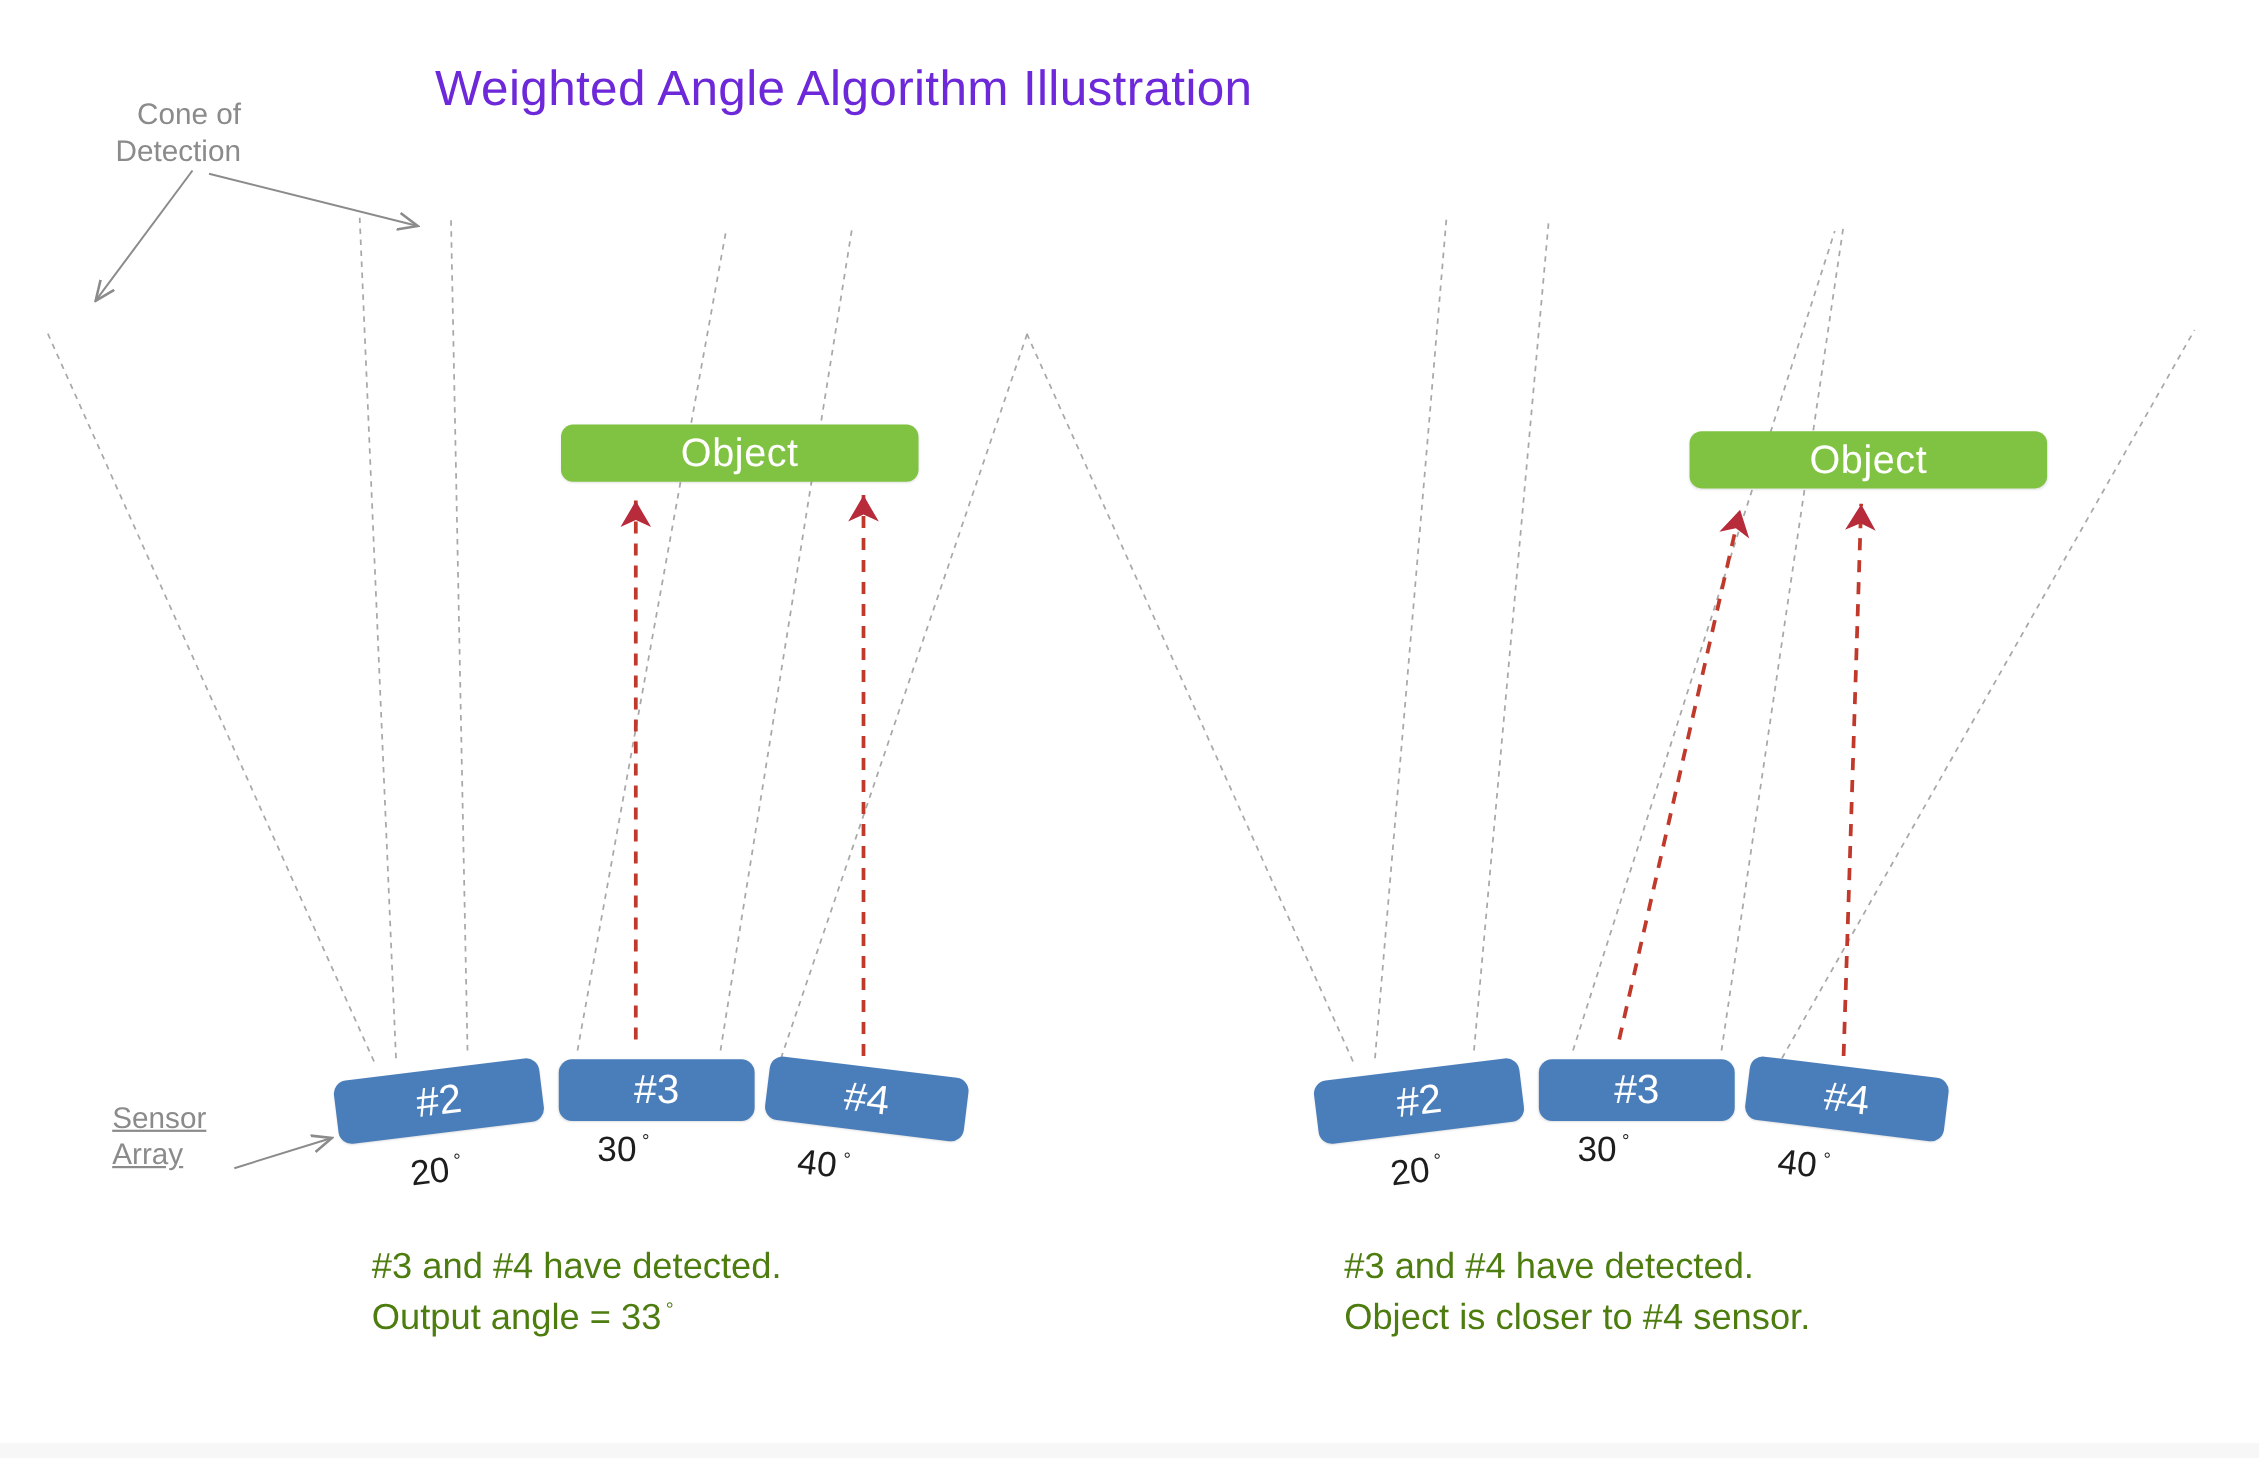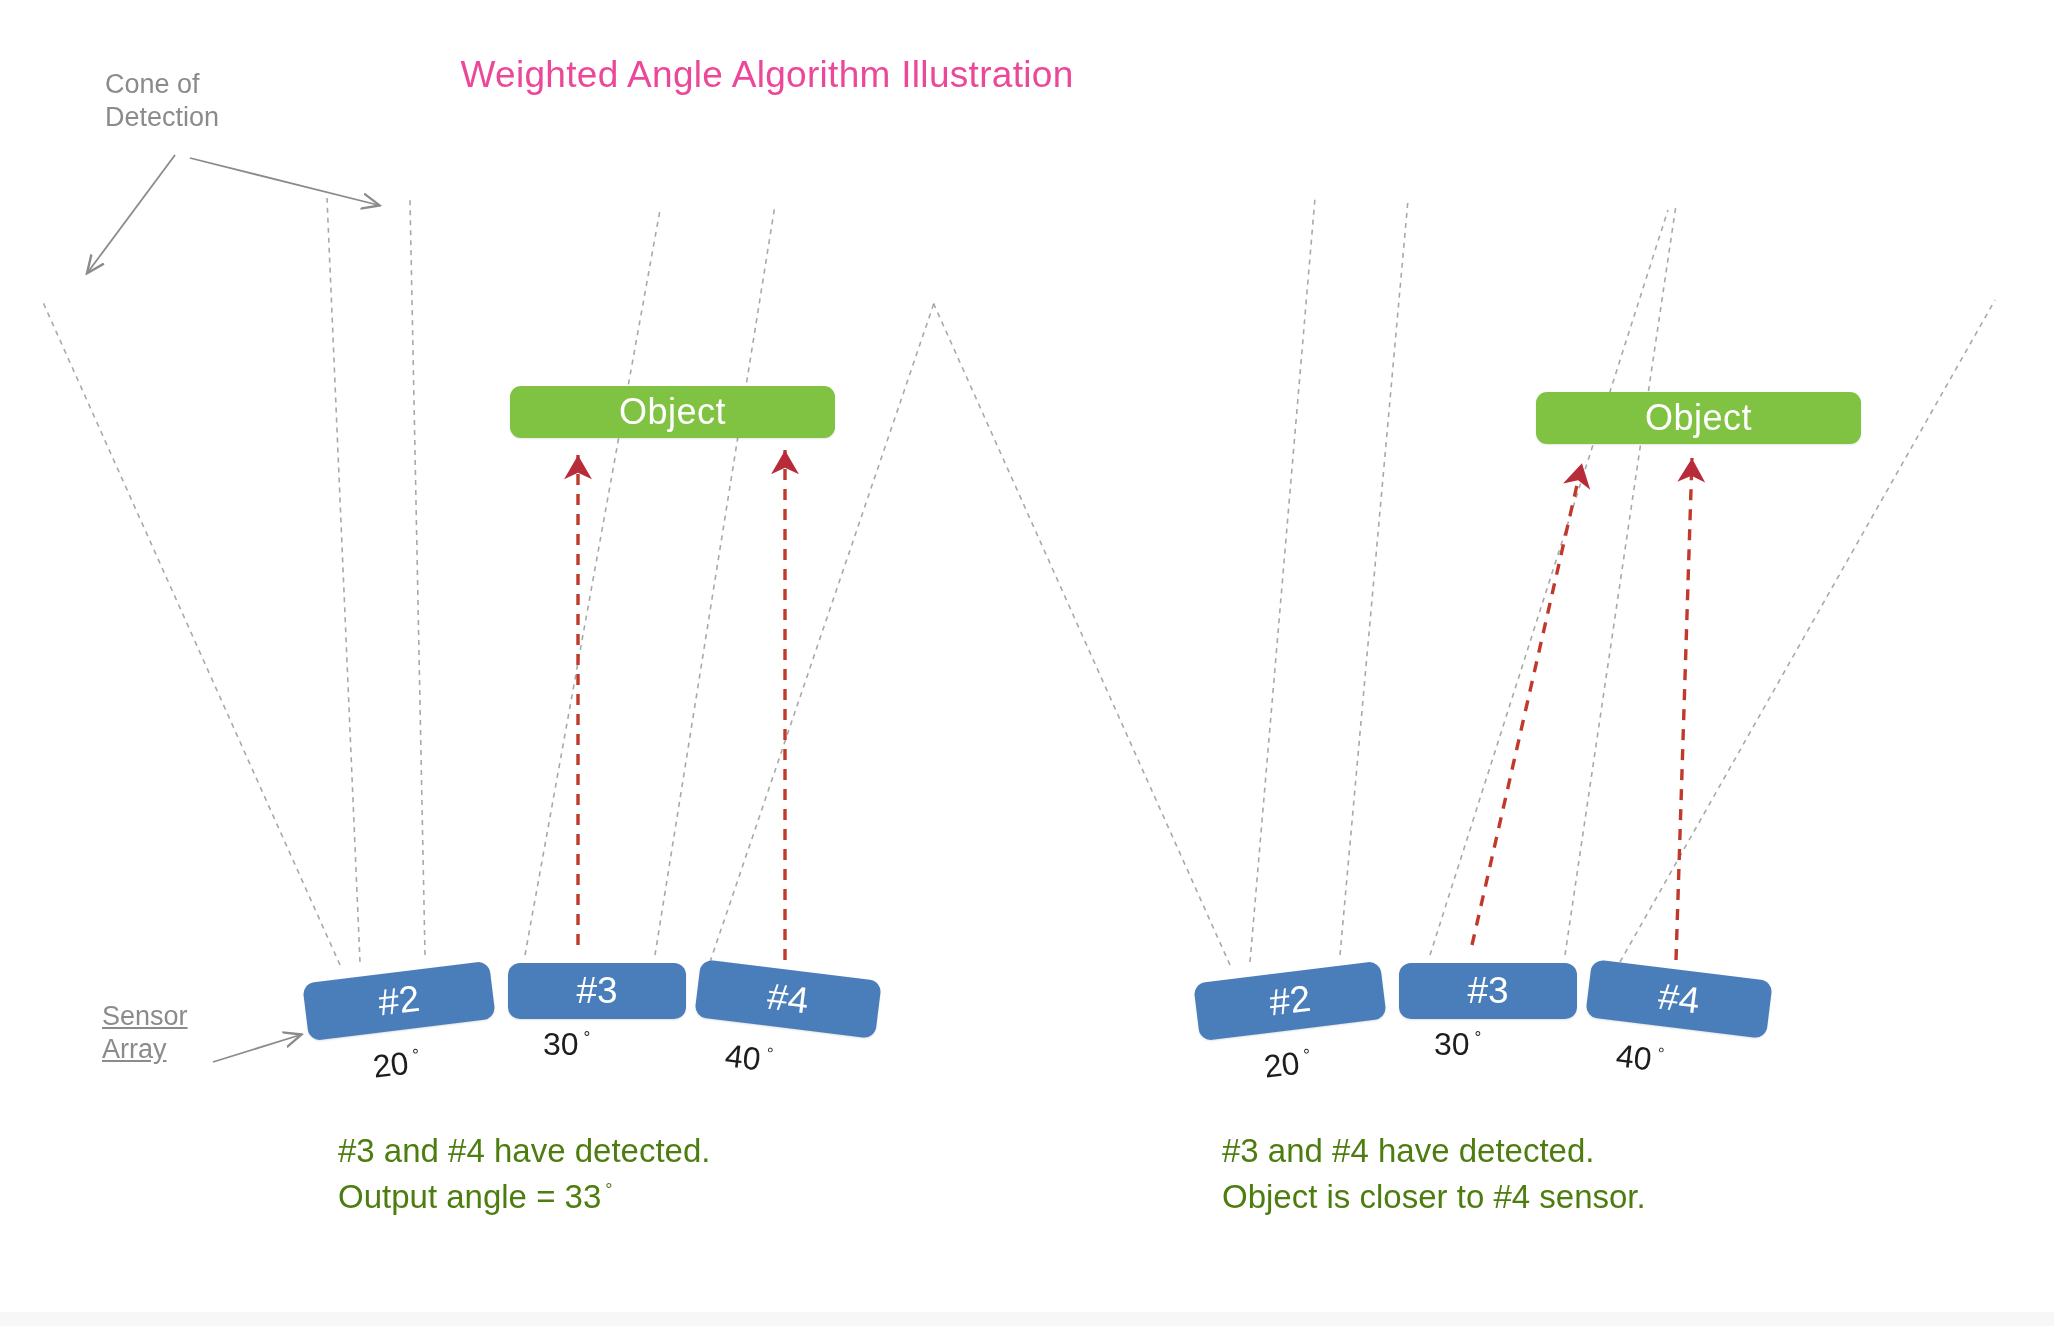--- a/index.html
+++ b/index.html
@@ -31,34 +31,34 @@
     top: 0;
     width: 2054px;
     height: 1326px;
   }
   .title {
     position: absolute;
     top: 54px;
     left: 0;
     width: 2054px;
     text-align: center;
-    font-size: 37px;
-    color: #ec4899;
+    font-size: 45px;
+    color: #6d28d9;
     letter-spacing: 0.3px;
     white-space: nowrap;
   }
   .title .inner { display: inline-block; transform: translateX(-260px); }
   .annot {
     position: absolute;
     font-size: 27px;
     color: #8b8b8b;
     line-height: 1.22;
     white-space: pre-line;
   }
-  #annot-cone { left: 105px; top: 68px; }
+  #annot-cone { left: 105px; top: 88px; text-align: right; }
   #annot-sensor { left: 102px; top: 1000px; text-decoration: underline; }
 
   .object-box {
     position: absolute;
     height: 52px;
     background: #80c342;
     border-radius: 11px;
     color: #ffffff;
     font-size: 36px;
     display: flex;

